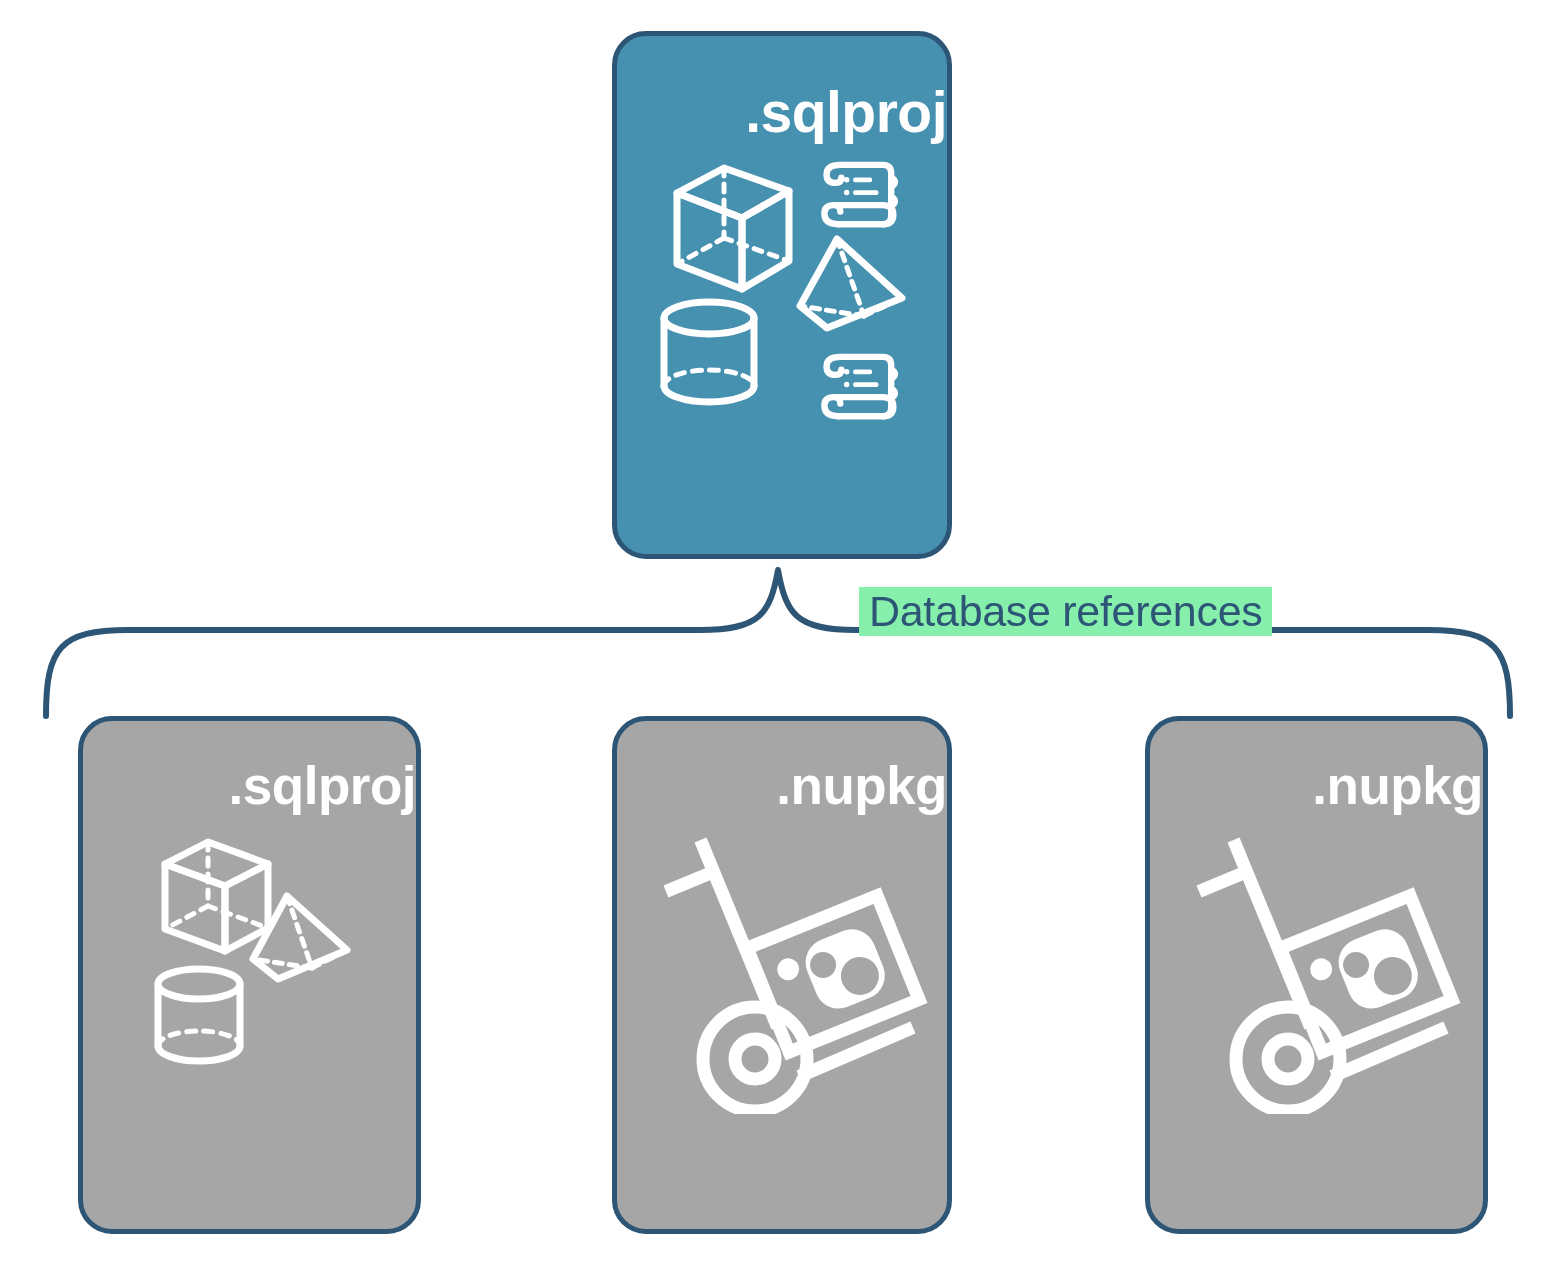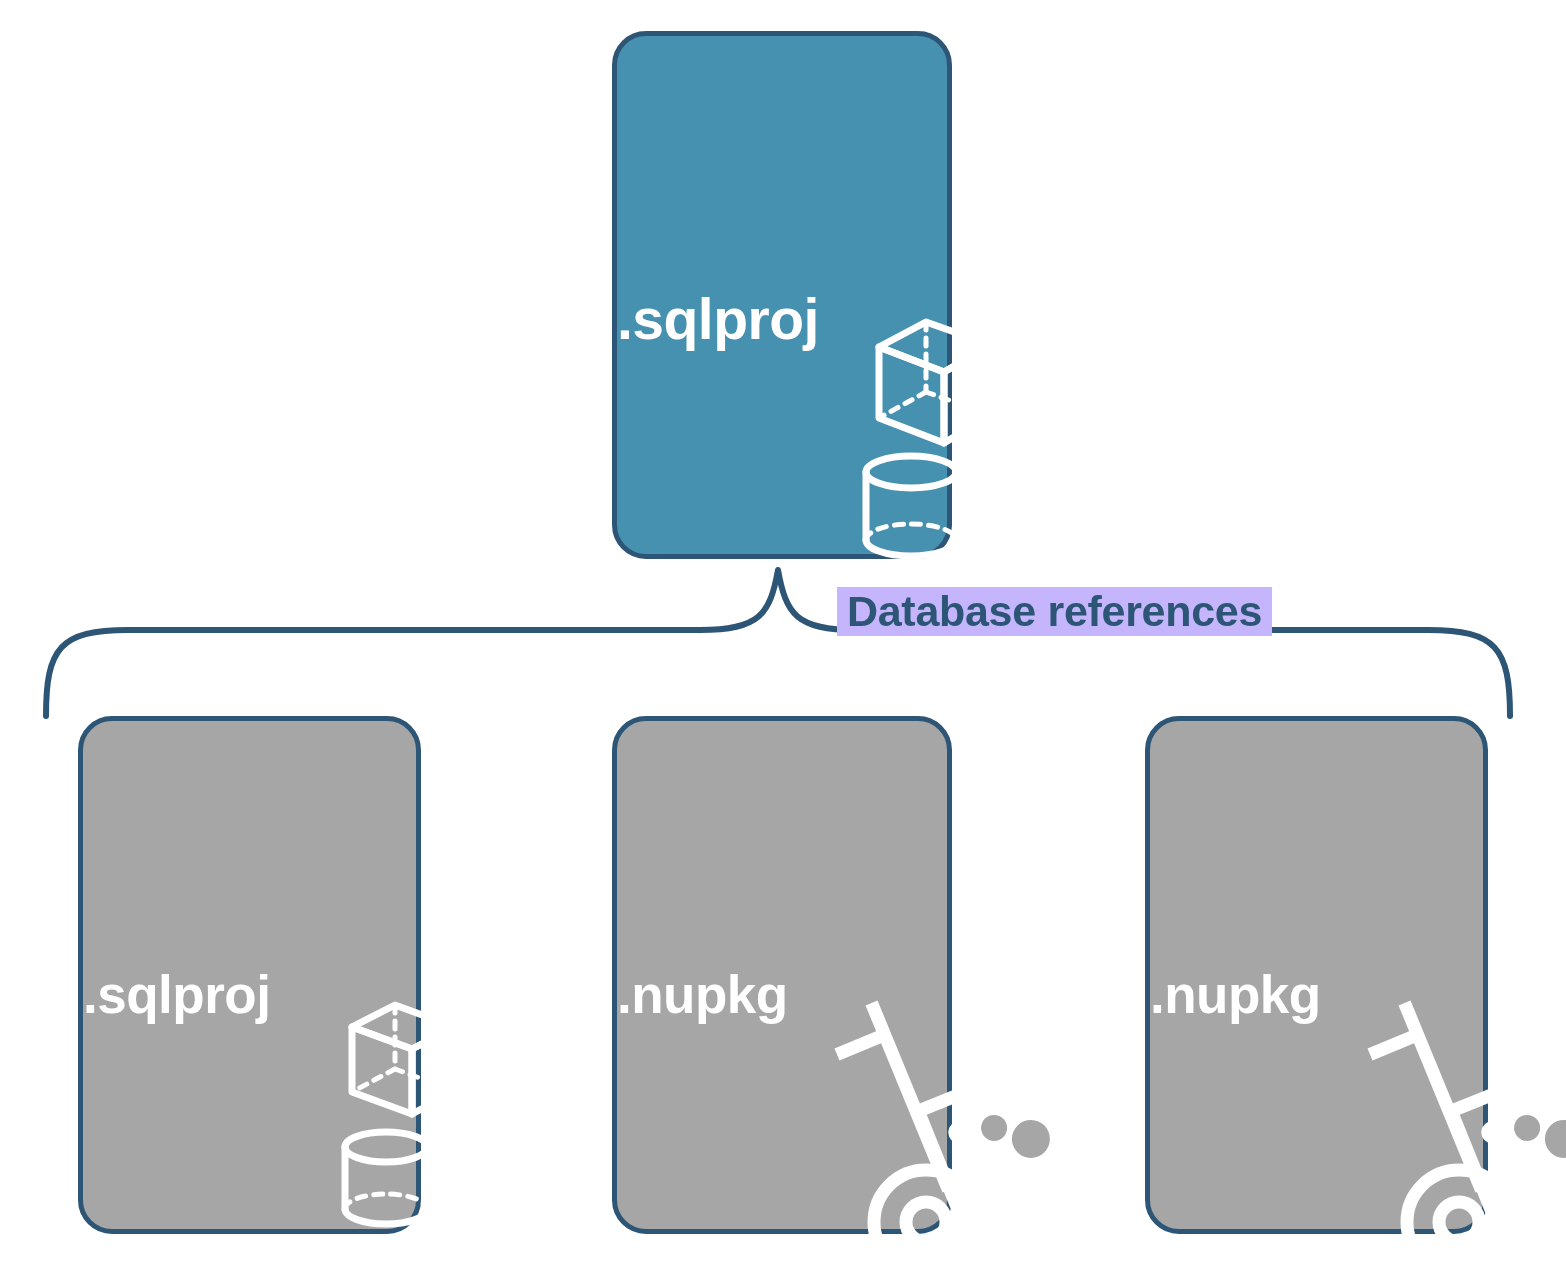--- a/index.html
+++ b/index.html
@@ -19,22 +19,22 @@
     overflow: hidden;
   }
 
   
   .card {
     position: absolute;
     box-sizing: border-box;
     border: 5px solid #2d5575;
     border-radius: 34px;
     display: flex;
-    flex-direction: row;
-    align-items: center;
+    flex-direction: column;
+    align-items: flex-end;
   }
   .card.primary {
     background: #4690b0;
   }
   .card.secondary {
     background: #a6a6a6;
   }
   .card-title {
     color: #ffffff;
     font-weight: bold;
@@ -94,28 +94,28 @@
     left: 0;
     top: 548px;
     width: 1566px;
     height: 190px;
     pointer-events: none;
   }
 
   
   #bracket-label {
     position: absolute;
-    left: 837px;
+    left: 859px;
     top: 587px;
     font-size: 43px;
-    font-weight: bold;
+    font-weight: normal;
     color: #2d5575;
     letter-spacing: -0.3px;
     white-space: nowrap;
-    background: #c4b5fd;
+    background: #86efac;
     padding: 0 10px;
     user-select: none;
   }
 </style>
 </head>
 <body>
 
 <div id="stage">
 
   <div class="card primary" id="card-sqlproj-main">

